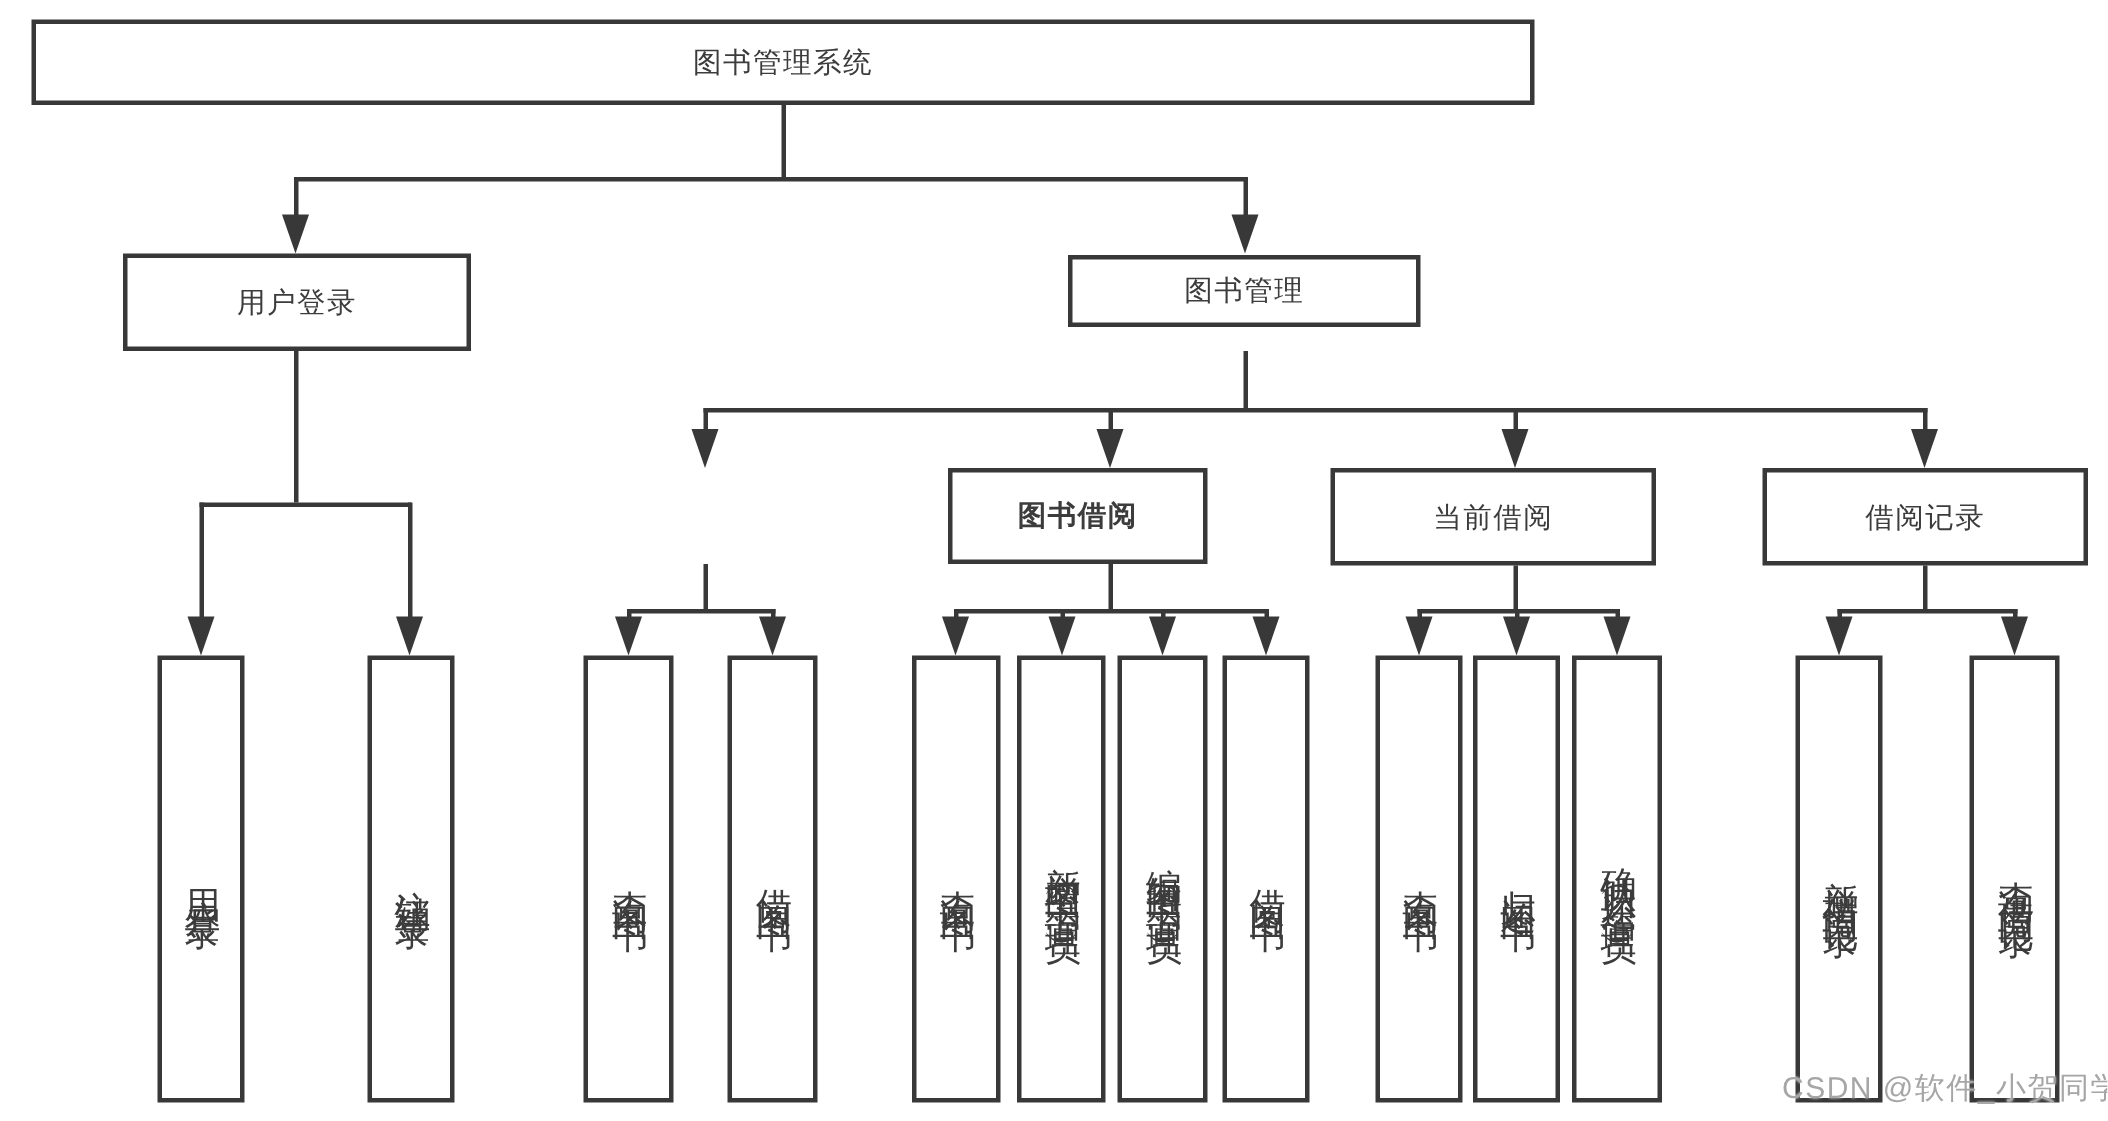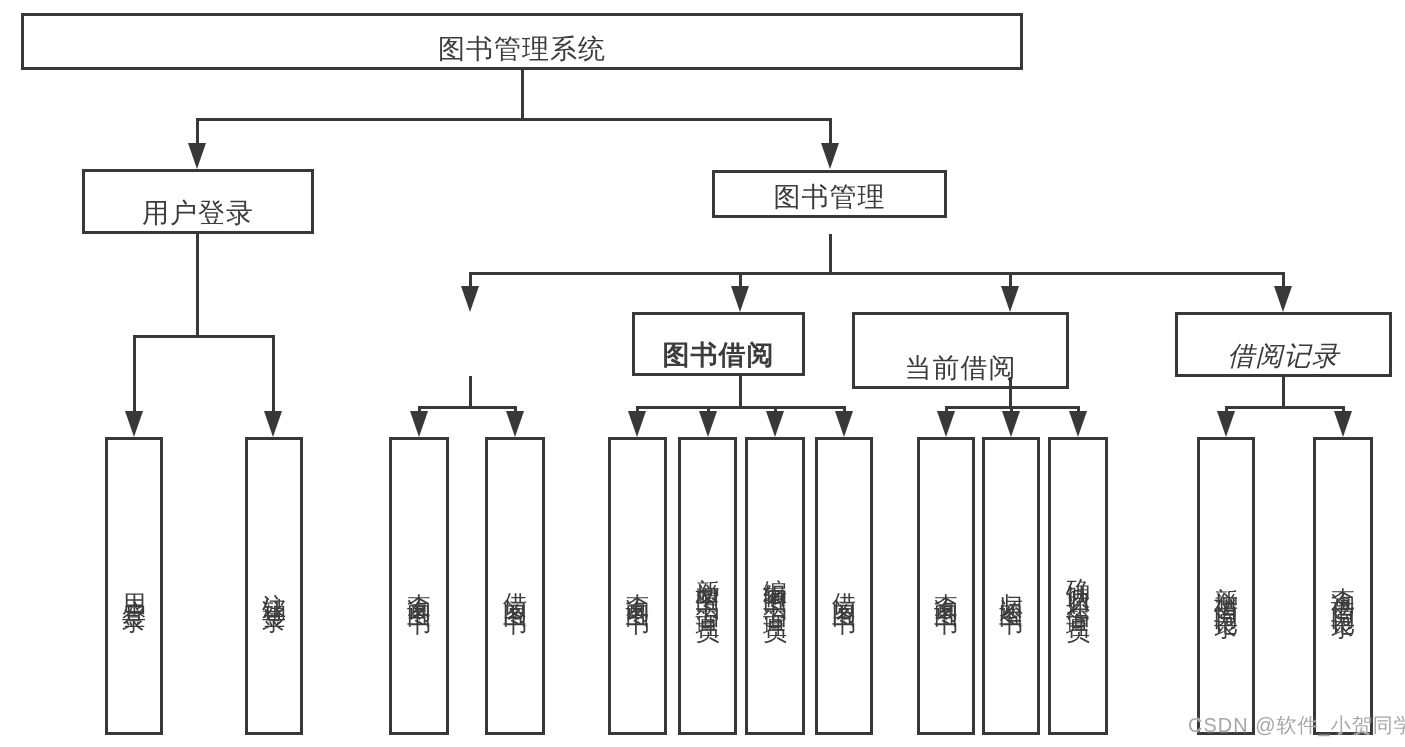--- a/index.html
+++ b/index.html
@@ -16,24 +16,24 @@
     height: 747px;
     background: var(--bg);
     font-family: "Liberation Sans", "DejaVu Sans", sans-serif;
     overflow: hidden;
   }
   .box {
     position: absolute;
     border: 3px solid var(--line);
     background: var(--bg);
     display: flex;
-    align-items: flex-end;
+    align-items: center;
     justify-content: center;
     color: var(--text);
-    font-size: 27px;
+    font-size: 19px;
     letter-spacing: 1px;
     white-space: nowrap;
   }
   .vbox {
     position: absolute;
     border: 3px solid var(--line);
     background: var(--bg);
     display: flex;
     align-items: center;
     justify-content: center;
@@ -77,25 +77,25 @@
 
   <div class="box" style="left:712px; top:170px; width:235px; height:48px;">
     <span>图书管理</span>
   </div>
 
 
   <div class="box" style="left:632px; top:312px; width:173px; height:64px;font-weight:bold;">
     <span>图书借阅</span>
   </div>
 
-  <div class="box" style="left:852px; top:312px; width:217px; height:77px;">
+  <div class="box" style="left:887px; top:312px; width:217px; height:65px;">
     <span>当前借阅</span>
   </div>
 
-  <div class="box" style="left:1175px; top:312px; width:217px; height:65px;font-style:italic;">
+  <div class="box" style="left:1175px; top:312px; width:217px; height:65px;">
     <span>借阅记录</span>
   </div>
 
   <div class="vbox" style="left:105px; top:437px; width:58px; height:298px;">
     <span>用户登录</span>
   </div>
   <div class="vbox" style="left:245px; top:437px; width:58px; height:298px;">
     <span>注销登录</span>
   </div>
 

